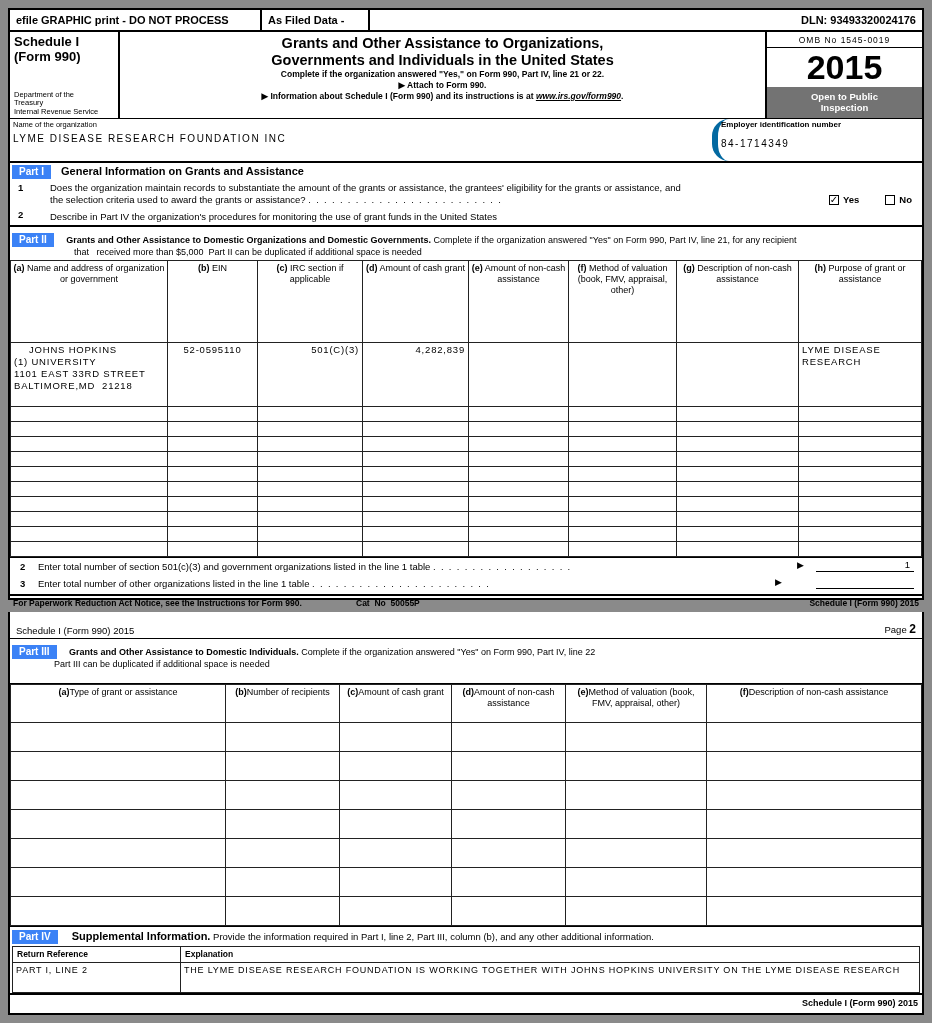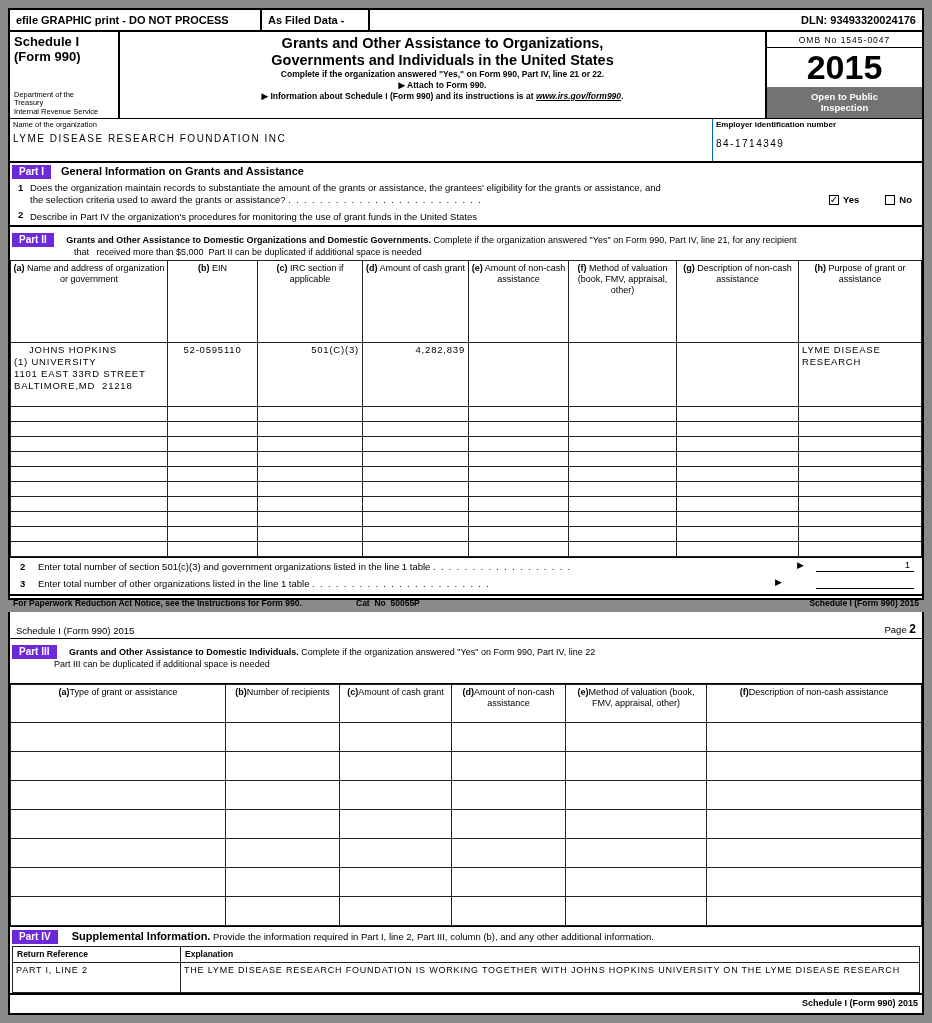--- a/index.html
+++ b/index.html
@@ -38,36 +38,36 @@
   .year{font-weight:bold;font-size:34px;text-align:center;line-height:38px;}
   .open-box{background:#737373;color:#fff;font-weight:bold;font-size:9.5px;text-align:center;
             margin-top:auto;padding:4px 0 5px 0;line-height:11px;}
 
   
   .name-row{display:flex;height:42px;border-bottom:2px solid #000;}
   .name-cell{flex:1;padding:1px 3px;}
   .small-label{font-size:7.5px;}
   .bold-label{font-size:8px;font-weight:bold;}
   .val{font-size:10px;letter-spacing:1.5px;white-space:pre;}
-  .ein-cell{width:210px;border-left:1px solid #0369a1;box-sizing:border-box;padding:1px 3px;}
+  .ein-cell{width:210px;border-left:6px solid #0369a1;box-sizing:border-box;padding:1px 3px;border-radius:17px;}
   .ein-cell .val{margin-top:9px;}
   .name-cell .val{margin-top:4px;}
 
   
   .part-bar{display:flex;align-items:flex-start;padding:2px 2px 1px 2px;}
-  .chip{background:#6d28d9;color:#fff;font-weight:bold;font-size:10px;padding:1px 7px 2px 7px;white-space:nowrap;}
+  .chip{background:#3b82f6;color:#fff;font-weight:bold;font-size:10px;padding:1px 7px 2px 7px;white-space:nowrap;}
   .bar-title{font-weight:bold;font-size:11px;margin-left:10px;}
   .bar-text{font-size:9px;margin-left:8px;line-height:11px;}
   .bar-text b{font-size:9px;}
   .thick-top{border-top:2px solid #000;}
 
   
   .q-line{position:relative;font-size:9.5px;line-height:12px;padding:2px 0 1px 0;}
   .q-num{position:absolute;left:8px;top:2px;font-weight:bold;}
-  .q-text{margin-left:20px;margin-right:150px;}
+  .q-text{margin-left:40px;margin-right:150px;}
   .cb-group{position:absolute;right:10px;top:14px;display:flex;align-items:center;gap:4px;}
   .cb{width:10px;height:10px;border:1.5px solid #000;box-sizing:border-box;display:inline-flex;
       align-items:center;justify-content:center;font-size:10px;line-height:10px;background:#fff;}
   .cb-label{font-weight:bold;font-size:9.5px;margin-right:22px;}
   .cb-label:last-child{margin-right:0;}
 
   
   table{border-collapse:collapse;width:100%;table-layout:fixed;}
   th,td{border:1px solid #222;box-sizing:border-box;overflow:hidden;}
   th{font-size:9px;font-weight:normal;vertical-align:top;text-align:center;padding:2px 2px;line-height:11px;}
@@ -129,21 +129,21 @@
       </div>
     </div>
     <div class="head-mid">
       <div class="title">Grants and Other Assistance to Organizations,</div>
       <div class="title">Governments and Individuals in the United States</div>
       <div class="subtitle">Complete if the organization answered "Yes," on Form 990, Part IV, line 21 or 22.</div>
       <div class="subtitle">▶ Attach to Form 990.</div>
       <div class="subtitle"><span>▶ Information about Schedule I (Form 990) and its instructions is at </span><span class="url">www.irs.gov/form990</span><span>.</span></div>
     </div>
     <div class="head-right">
-      <div class="omb">OMB No 1545-0047</div>
+      <div class="omb">OMB No 1545-0019</div>
       <div class="year">2015</div>
       <div class="open-box">
         <div>Open to Public</div>
         <div>Inspection</div>
       </div>
     </div>
   </div>
 
   <div class="name-row">
     <div class="name-cell">

